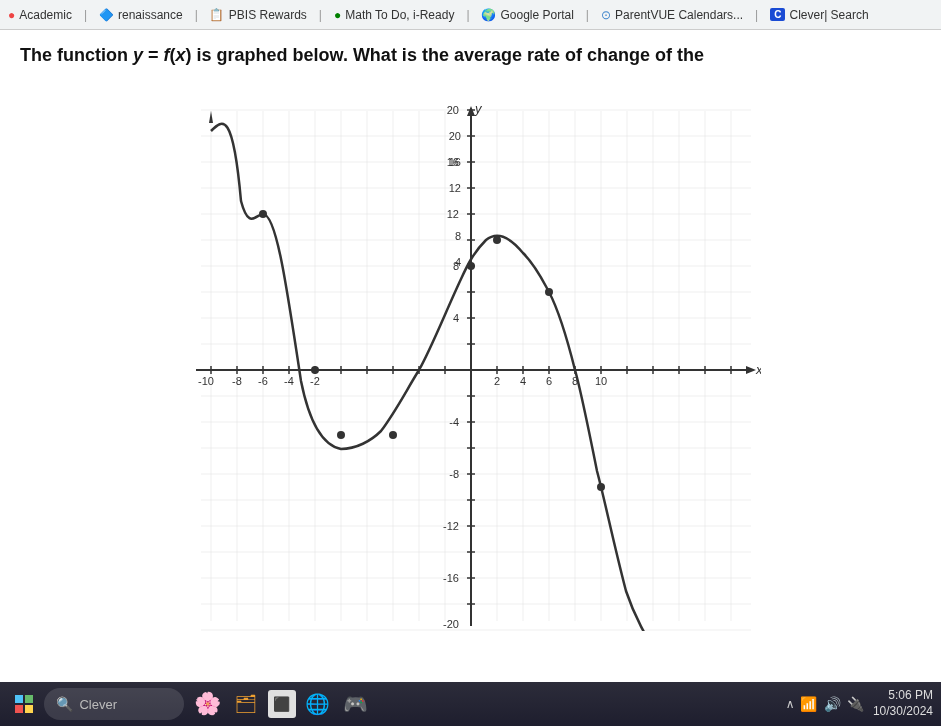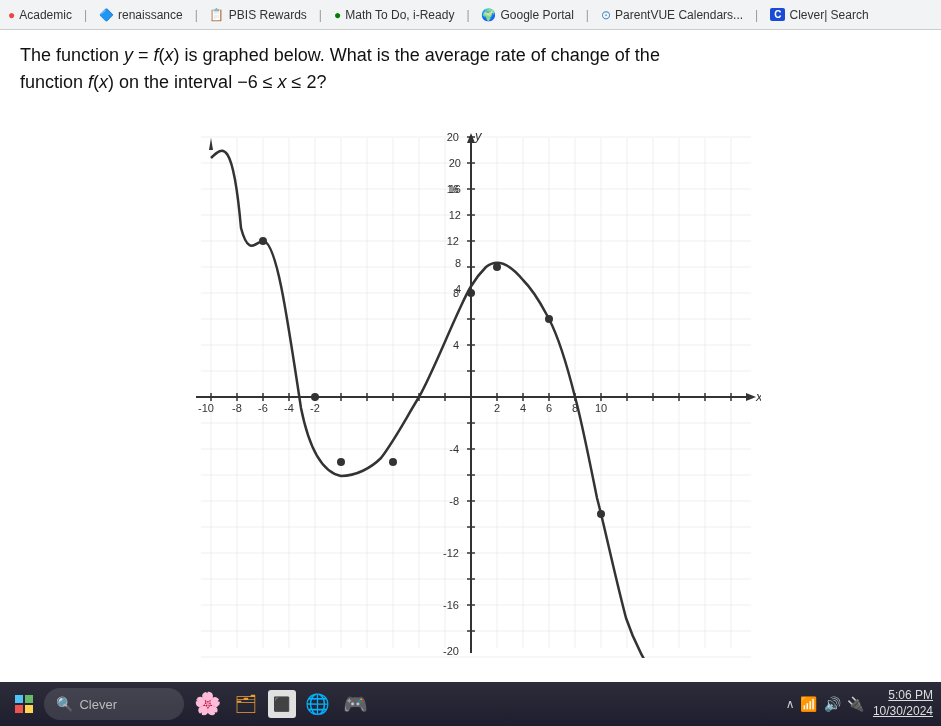--- a/index.html
+++ b/index.html
@@ -37,20 +37,21 @@
       padding: 12px 20px;
       background: #fff;
     }
 
     
     .question-text {
       font-size: 18px;
       line-height: 1.5;
       color: #111;
       margin-bottom: 32px;
+      font-weight: bold;
     }
 
     
     .graph-container {
       display: flex;
       justify-content: center;
       margin-top: 8px;
     }
 
     
@@ -104,21 +105,20 @@
       margin-left: auto;
       display: flex;
       align-items: center;
       gap: 8px;
       color: #ddd;
       font-size: 12px;
     }
     .taskbar-time {
       text-align: right;
       line-height: 1.3;
-      text-decoration: underline;
     }
     .taskbar-sys-icons {
       display: flex;
       align-items: center;
       gap: 6px;
       color: #ccc;
       font-size: 14px;
     }
   </style>
 </head>
@@ -158,23 +158,20 @@
   <div class="browser-tab">
     <span style="background:#1a4bd4;color:#fff;padding:1px 4px;font-size:10px;border-radius:2px;font-weight:bold;">C</span>
     <span>Clever| Search</span>
   </div>
 </div>
 
 <div class="content-area">
   <div class="question-text">
     <div>
       The function <i>y</i> = <i>f</i>(<i>x</i>) is graphed below. What is the average rate of change of the
-    </div>
-    <div>
-      function <i>f</i>(<i>x</i>) on the interval −6 ≤ <i>x</i> ≤ 2?
     </div>
   </div>
 
   <div class="graph-container">
     <svg width="580" height="530" viewBox="0 0 580 530">
 
       <g stroke="#ddd" stroke-width="0.5">
 
         <line x1="30" y1="10" x2="30" y2="520"></line>
         <line x1="56" y1="10" x2="56" y2="520"></line>

